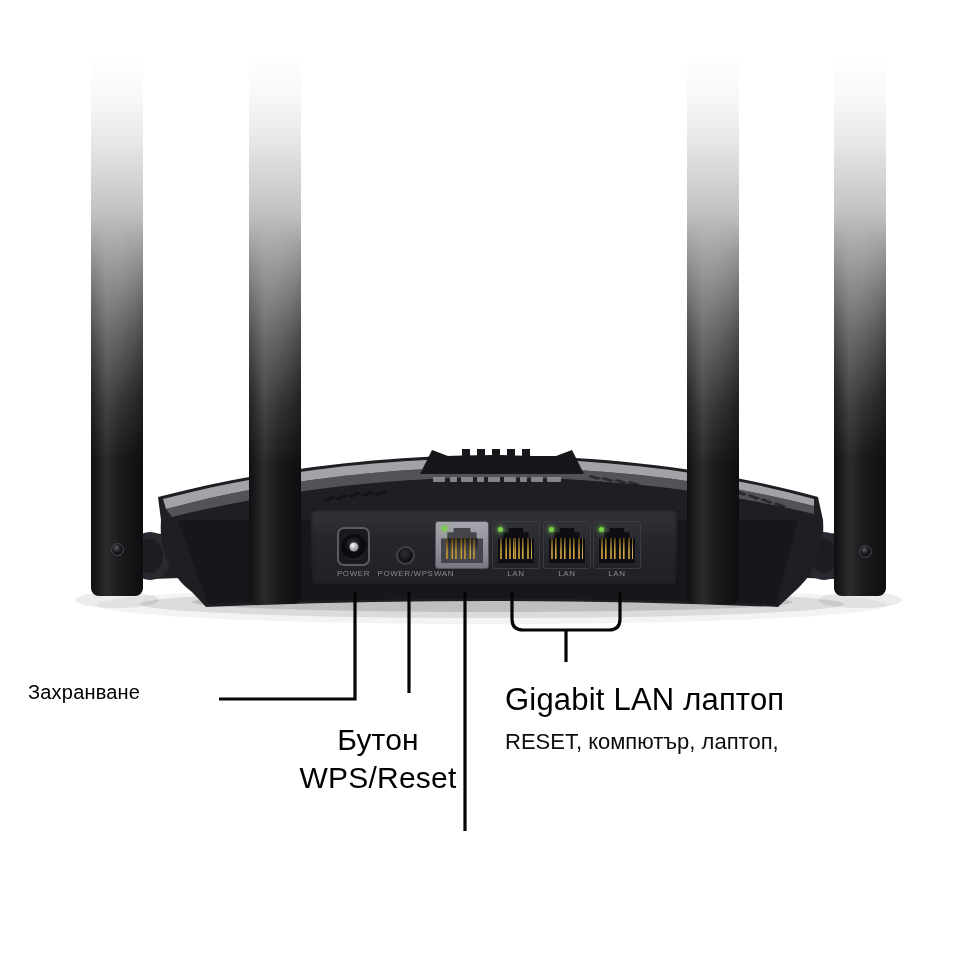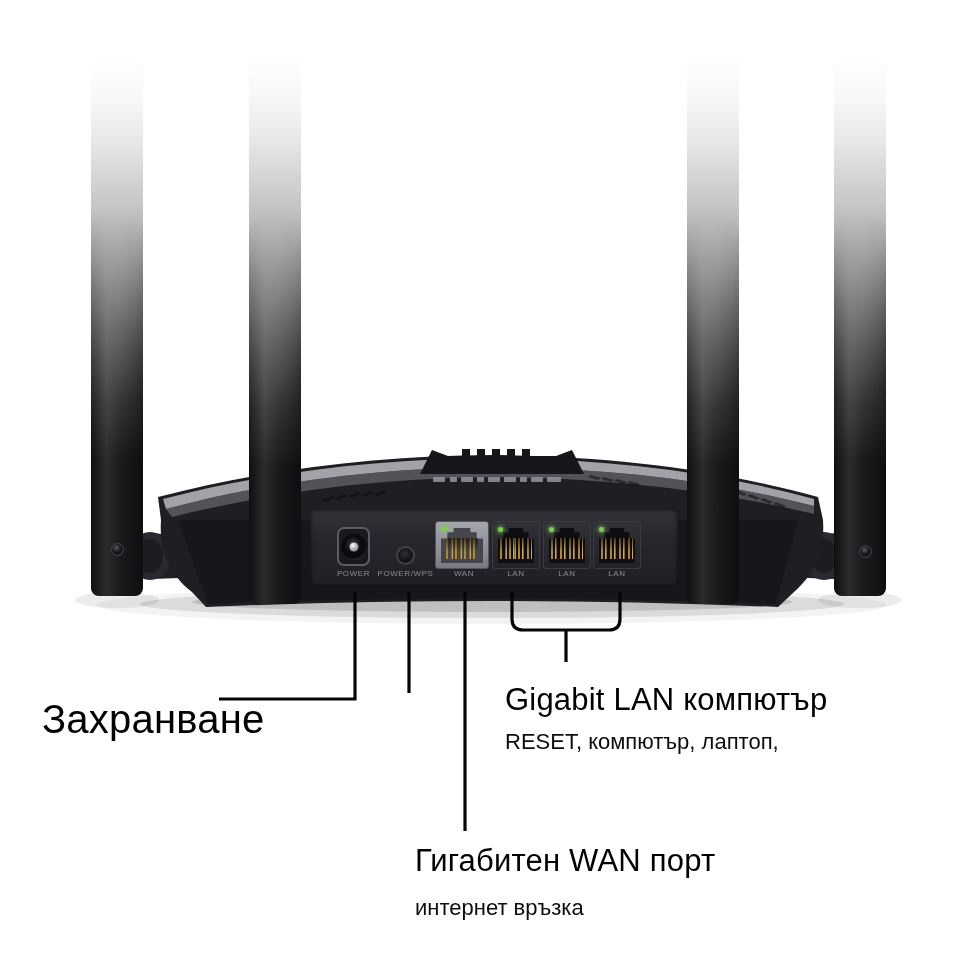--- a/index.html
+++ b/index.html
@@ -105,21 +105,21 @@
   .led{
     position:absolute;width:5px;height:5px;border-radius:50%;
     background:#7dd14a;box-shadow:0 0 4px 1px rgba(125,209,74,.75);
   }
   .rj45.wan .led{left:6px;top:4px;}
   .rj45.lan .led{left:5px;top:5px;}
 
   
   .callout-title{position:absolute;color:#000;font-size:31px;letter-spacing:.2px;white-space:nowrap;}
   .callout-sub{position:absolute;color:#0d0d0d;font-size:22px;line-height:26px;white-space:nowrap;}
-  #label-power{left:42px;top:681px;font-size:40px;margin-top:16px;}
+  #label-power{left:28px;top:681px;font-size:20px;}
   #label-wps{left:257px;top:721px;width:242px;text-align:center;line-height:38px;font-size:30px;}
   #label-lan-title{left:505px;top:682px;}
   #label-lan-sub{left:505px;top:729px;}
   #label-wan-title{left:415px;top:843px;}
   #label-wan-sub{left:415px;top:895px;}
 </style>
 </head>
 <body>
 
 <div class="stage">
@@ -216,36 +216,38 @@
   </div>
   <div class="rj45 lan" id="lan3">
     <div class="opening">
       <div class="pins"></div>
     </div>
     <div class="led"></div>
   </div>
 
   <span class="port-label" style="left:353.5px">POWER</span>
   <span class="port-label" style="left:405.5px">POWER/WPS</span>
-  <span class="port-label" style="left:464px">WAN</span>
+  <span class="port-label" style="left:444px">WAN</span>
   <span class="port-label" style="left:516px">LAN</span>
   <span class="port-label" style="left:567px">LAN</span>
   <span class="port-label" style="left:617px">LAN</span>
 
   <div class="antenna" id="ant-outer-left"></div>
   <div class="antenna" id="ant-inner-left"></div>
   <div class="antenna" id="ant-inner-right"></div>
   <div class="antenna" id="ant-outer-right"></div>
   <div class="screw" id="screw-left"></div>
   <div class="screw" id="screw-right"></div>
 
   <div class="callout-title" id="label-power">Захранване</div>
 
-
-  <div class="callout-title" id="label-lan-title">Gigabit LAN компютър</div>
+  <div class="callout-title" id="label-wps">
+    <span style="display:block">Бутон</span>
+    <span style="display:block">WPS/Reset</span>
+  </div>
+
+  <div class="callout-title" id="label-lan-title">Gigabit LAN лаптоп</div>
   <div class="callout-sub" id="label-lan-sub">
     <span style="display:block">RESET, компютър, лаптоп,</span>
   </div>
 
-  <div class="callout-title" id="label-wan-title">Гигабитен WAN порт</div>
-  <div class="callout-sub" id="label-wan-sub">интернет връзка</div>
 
 </div>
 
 </body></html>

